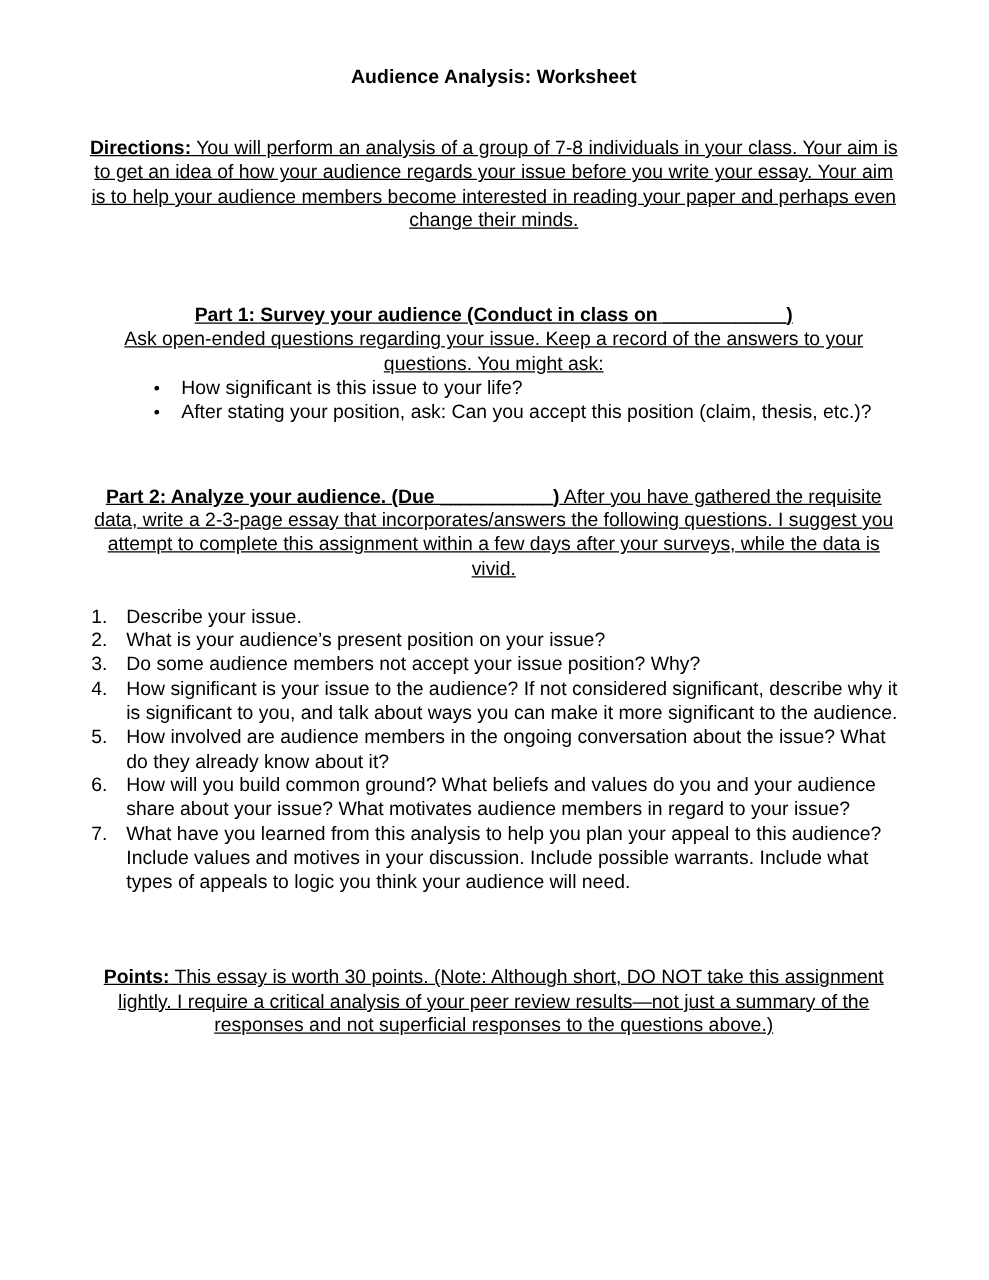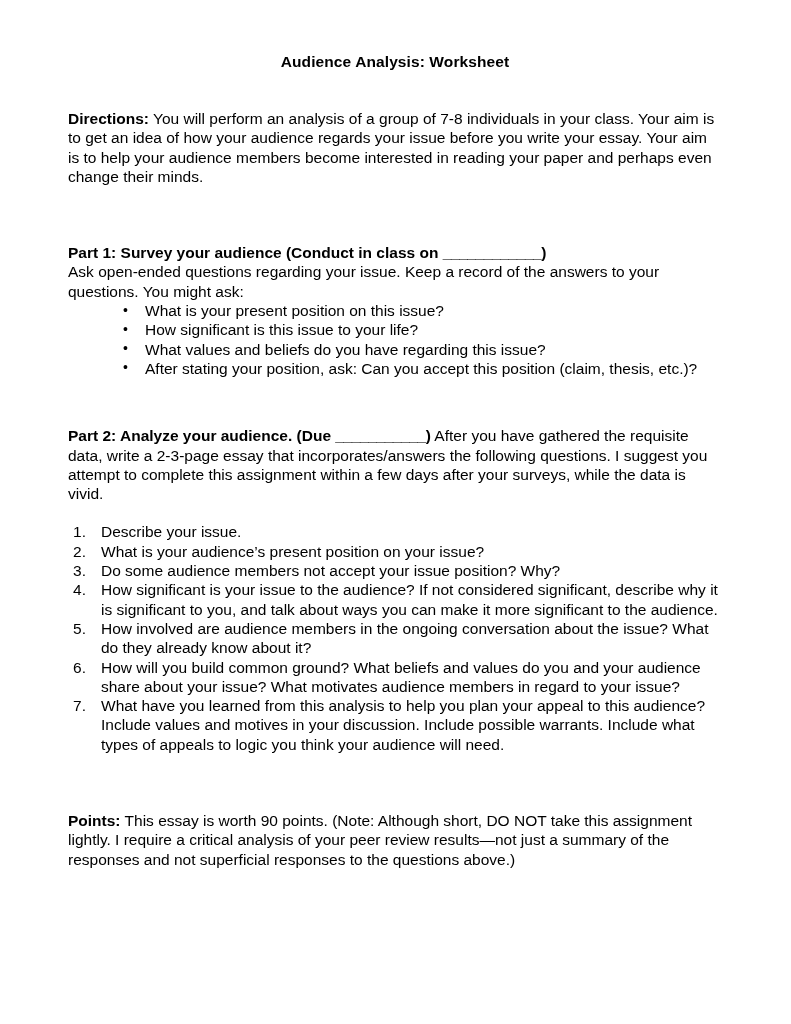--- a/index.html
+++ b/index.html
@@ -27,21 +27,22 @@
     font-weight: bold;
     font-size: 15.5px;
     line-height: 19px;
     margin: 0 0 0 0;
     letter-spacing: 0.1px;
   }
   .para {
     font-size: 15.5px;
     line-height: 19.3px;
     margin: 0;
-    text-align: left;
+    text-align: center;
+    text-decoration: underline;
   }
   .b { font-weight: bold; }
   .blank-bold {
     font-weight: bold;
     letter-spacing: -0.4px;
   }
   .blank-plain {
     letter-spacing: -0.4px;
   }
   .spacer-1 { height: 19px; }
@@ -101,23 +102,21 @@
   <p class="para"><span class="b">Directions:</span><span>  You will perform an analysis of a group of 7-8 individuals in your class.  Your aim is to get an idea of how your audience regards your issue before you write your essay.  Your aim is to help your audience members become interested in reading your paper and perhaps even change their minds.</span></p>
 
   <div class="spacer-2"></div>
   <div class="spacer-1"></div>
 
   <p class="para"><span class="b">Part 1:  Survey your audience  (Conduct in class on </span><span class="blank-bold">____________</span><span class="b">)</span></p>
 
   <p class="para">Ask open-ended questions regarding your issue.  Keep a record of the answers to your questions. You might ask:</p>
 
   <ul class="bullets">
-    <li>What is your present position on this issue?</li>
     <li>How significant is this issue to your life?</li>
-    <li>What values and beliefs do you have regarding this issue?</li>
     <li>After stating your position, ask: Can you accept this position (claim, thesis, etc.)?</li>
   </ul>
 
   <div class="spacer-2"></div>
   <div class="spacer-half"></div>
 
   <p class="para"><span class="b">Part 2:  Analyze your audience. (Due </span><span class="blank-bold">___________</span><span class="b">)</span><span> After you have gathered the requisite data, write a 2-3-page essay that incorporates/answers the following questions.  I suggest you attempt to complete this assignment within a few days after your surveys, while the data is vivid.</span></p>
 
   <div class="spacer-1"></div>
 
@@ -127,18 +126,18 @@
     <li>Do some audience members not accept your issue position?  Why?</li>
     <li>How significant is your issue to the audience?  If not considered significant, describe why it is significant to you, and talk about ways you can make it more significant to the audience.</li>
     <li>How involved are audience members in the ongoing conversation about the issue?  What do they already know about it?</li>
     <li>How will you build common ground?  What beliefs and values do you and your audience share about your issue?  What motivates audience members in regard to your issue?</li>
     <li>What have you learned from this analysis to help you plan your appeal to this audience?  Include values and motives in your discussion.  Include possible warrants.  Include what types of appeals to logic you think your audience will need.</li>
   </ol>
 
   <div class="spacer-2"></div>
   <div class="spacer-1"></div>
 
-  <p class="para"><span class="b">Points:</span><span> This essay is worth 90 points. (Note: Although short, DO NOT take this assignment lightly.  I require a critical analysis of your peer review results—not just a summary of the responses and not superficial responses to the questions above.)</span></p>
+  <p class="para"><span class="b">Points:</span><span> This essay is worth 30 points. (Note: Although short, DO NOT take this assignment lightly.  I require a critical analysis of your peer review results—not just a summary of the responses and not superficial responses to the questions above.)</span></p>
 
   <div class="spacer-2"></div>
 
 
 </div>
 
 </body></html>

